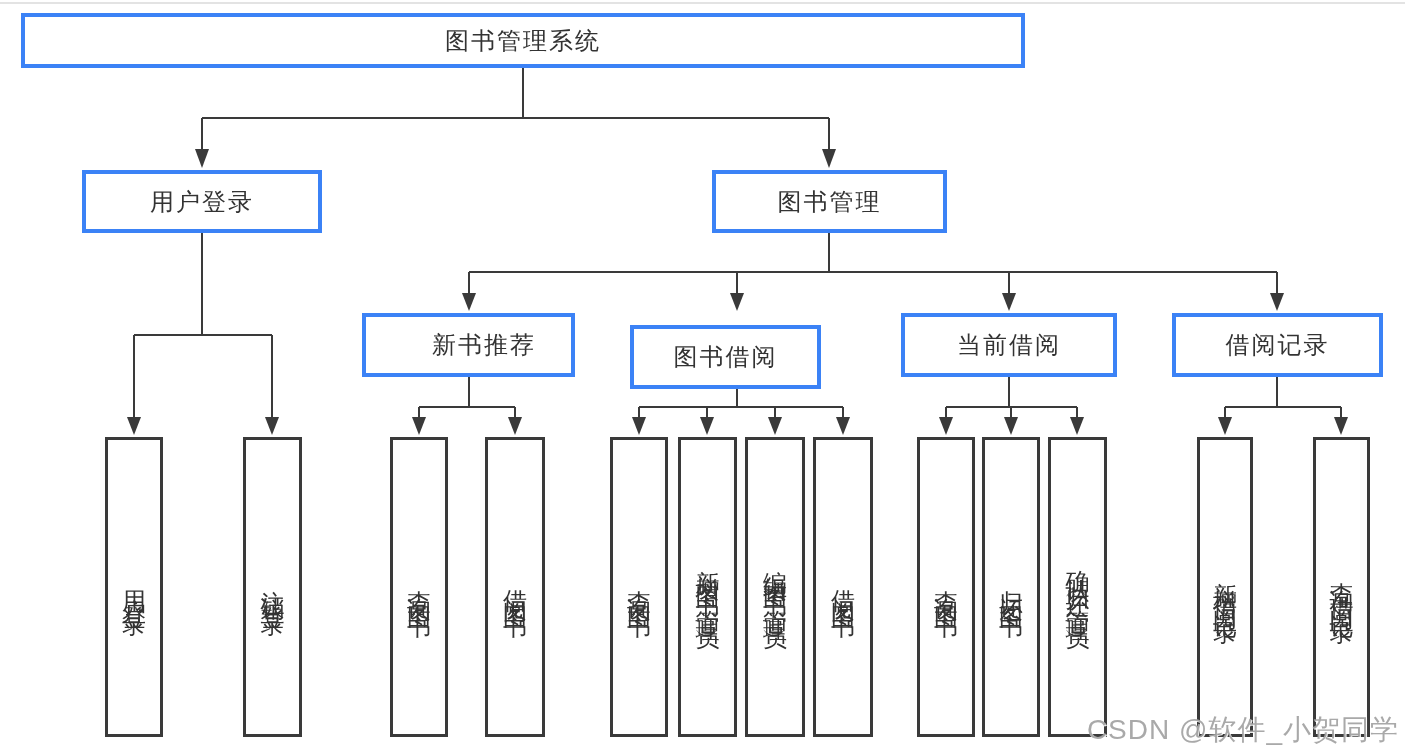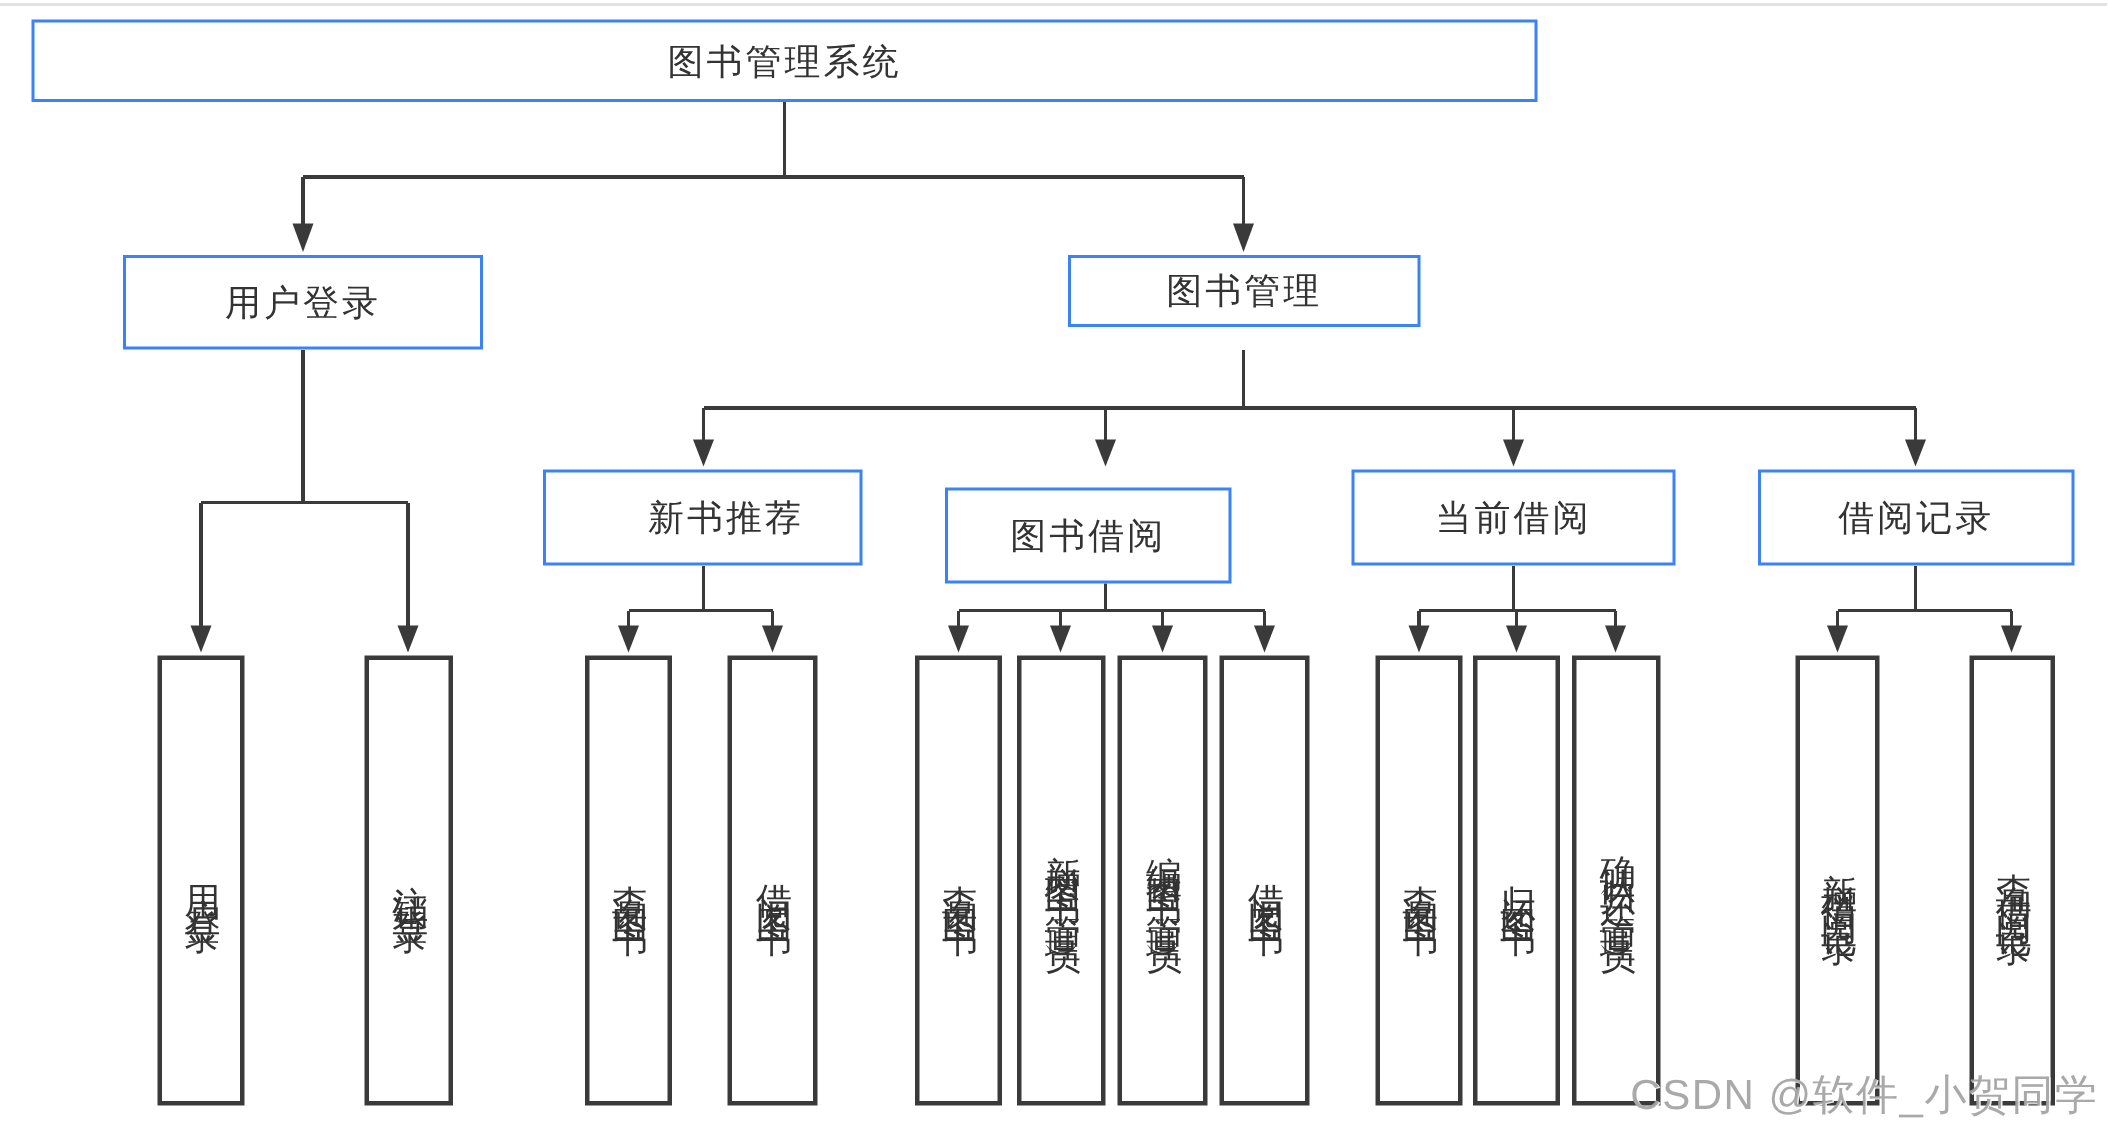--- a/index.html
+++ b/index.html
@@ -2,21 +2,21 @@
 <html><head>
 <meta charset="utf-8">
 <style>
   html,body{margin:0;padding:0;background:#fff;}
   #stage{
     position:relative;width:1405px;height:747px;overflow:hidden;background:#ffffff;
     font-family:"Liberation Sans","DejaVu Sans",sans-serif;color:#333;
   }
   .top-edge{position:absolute;left:0;top:2px;width:100%;height:2px;background:#e3e3e3;}
   .hbox{
-    position:absolute;box-sizing:border-box;border:2px solid #3b82f6;background:#fff;
+    position:absolute;box-sizing:border-box;border:4px solid #3b82f6;background:#fff;
     display:flex;align-items:center;justify-content:center;
     font-size:24px;letter-spacing:2px;color:#333;white-space:nowrap;
   }
   .vbox{
     position:absolute;box-sizing:border-box;border:3px solid #3a3a3a;background:#fff;
     display:flex;align-items:center;justify-content:center;
   }
   .vbox span{
     writing-mode:vertical-rl;text-orientation:mixed;
     font-size:24px;line-height:1;letter-spacing:8px;color:#333;
@@ -82,21 +82,21 @@
     </g>
   </svg>
 
   <div class="hbox" style="left:21px;top:13px;width:1004px;height:55px;">
     <span>图书管理系统</span>
   </div>
 
   <div class="hbox" style="left:82px;top:170px;width:240px;height:63px;">
     <span>用户登录</span>
   </div>
-  <div class="hbox" style="left:712px;top:170px;width:235px;height:48px;">
+  <div class="hbox" style="left:712px;top:170px;width:235px;height:63px;">
     <span>图书管理</span>
   </div>
 
   <div class="hbox" style="left:362px;top:313px;width:213px;height:64px;padding-left:31px;">
     <span>新书推荐</span>
   </div>
   <div class="hbox" style="left:630px;top:325px;width:191px;height:64px;">
     <span>图书借阅</span>
   </div>
   <div class="hbox" style="left:901px;top:313px;width:216px;height:64px;">

